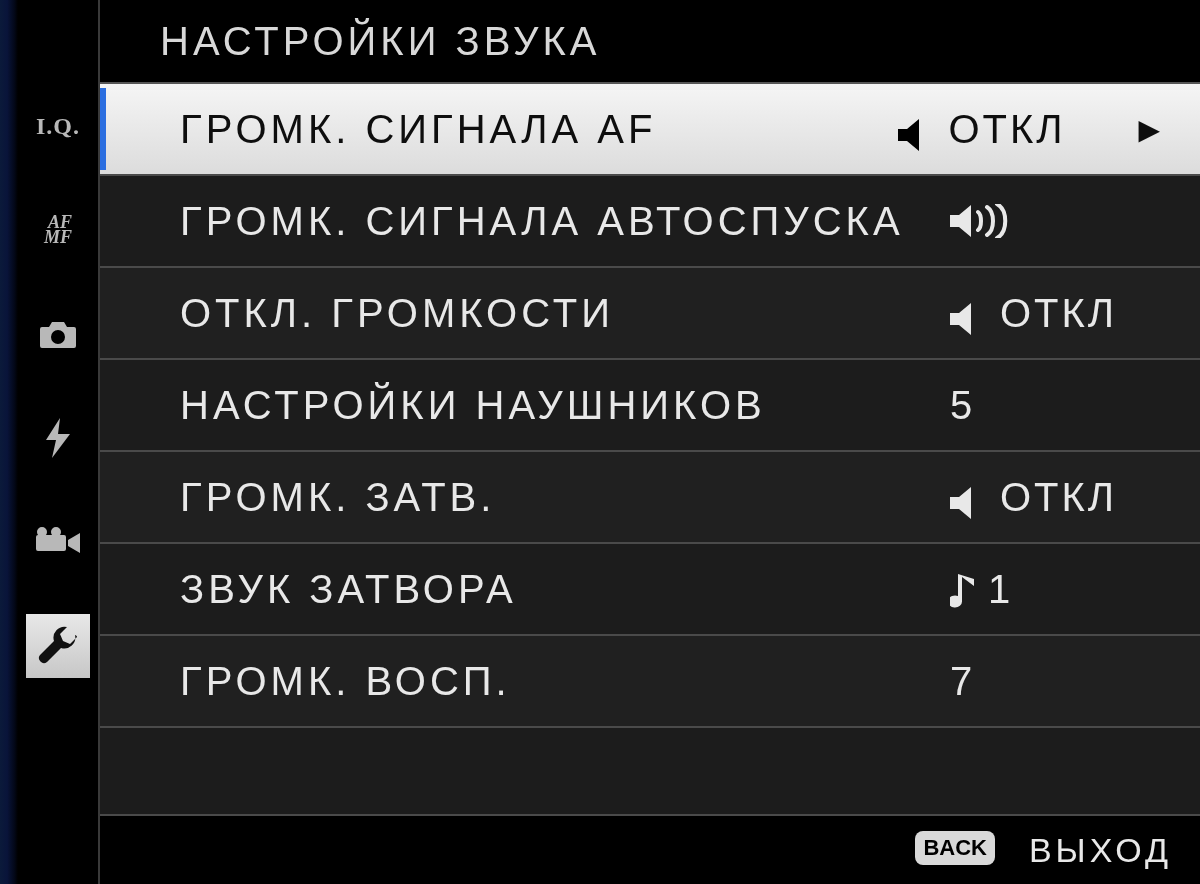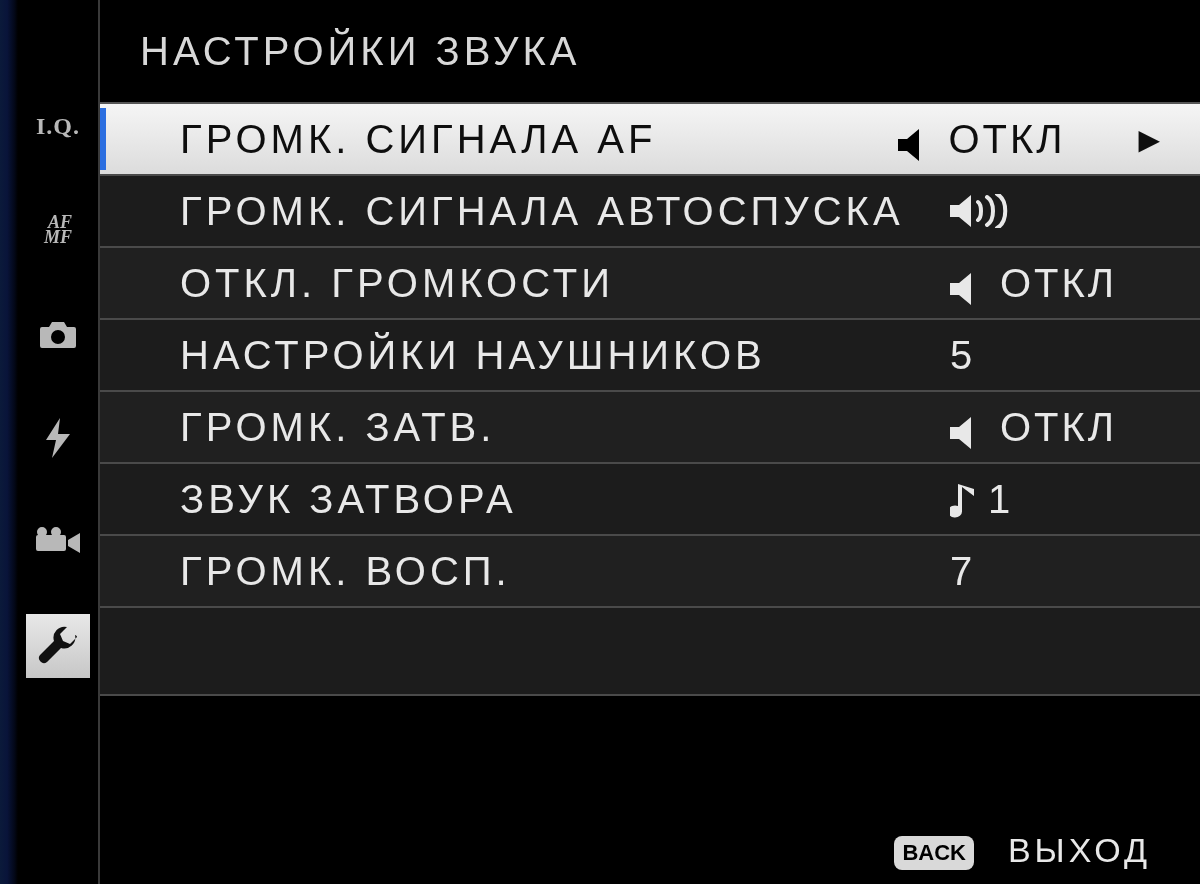--- a/index.html
+++ b/index.html
@@ -49,30 +49,30 @@
   .txt-afmf { font-family: Georgia, serif; font-weight: bold; font-style: italic; font-size: 18px; line-height: 0.85; text-align: right; letter-spacing: 0; }
   .sidebar svg { display:block; }
 
   .main {
     flex: 1;
     display: flex; flex-direction: column;
     position: relative;
     border-left: 2px solid #3a3a3a;
   }
   .title {
-    height: 104px;
+    height: 84px;
     display: flex; align-items: center;
-    padding-left: 40px;
+    padding-left: 60px;
     color: #d8d8d8;
     font-size: 40px;
     font-weight: 500;
     border-bottom: 2px solid #565656;
   }
   .row {
-    height: 72px;
+    height: 92px;
     display: flex; align-items: center;
     padding: 0 40px 0 80px;
     color: #e8e8e8;
     font-size: 40px;
     border-bottom: 2px solid #4a4a4a;
     background: #1c1c1c;
     position: relative;
   }
   .row:nth-child(odd) { background:#202020; }
   .row .label { flex: 1; white-space: nowrap; }
@@ -90,22 +90,22 @@
     position:absolute; left:0; top:4px; bottom:4px; width:6px;
     background:#2b6ee0;
   }
   .row .arrow {
     margin-left: 30px;
     font-size: 28px;
     letter-spacing: 0;
   }
   .footer {
     position: absolute;
-    bottom: 14px; right: 49px;
-    display: flex; align-items: flex-end; gap: 34px;
+    bottom: 14px; right: 28px;
+    display: flex; align-items: flex-start; gap: 34px;
     color: #e8e8e8;
     font-size: 34px;
   }
   .back-badge {
     background: #d9d9d9;
     color: #000;
     font-size: 22px;
     font-weight: bold;
     letter-spacing: 0;
     padding: 4px 8px;

